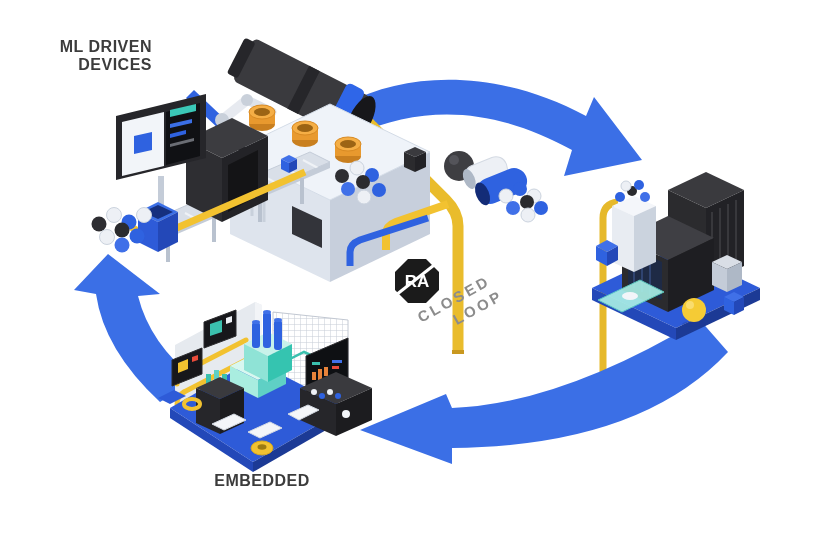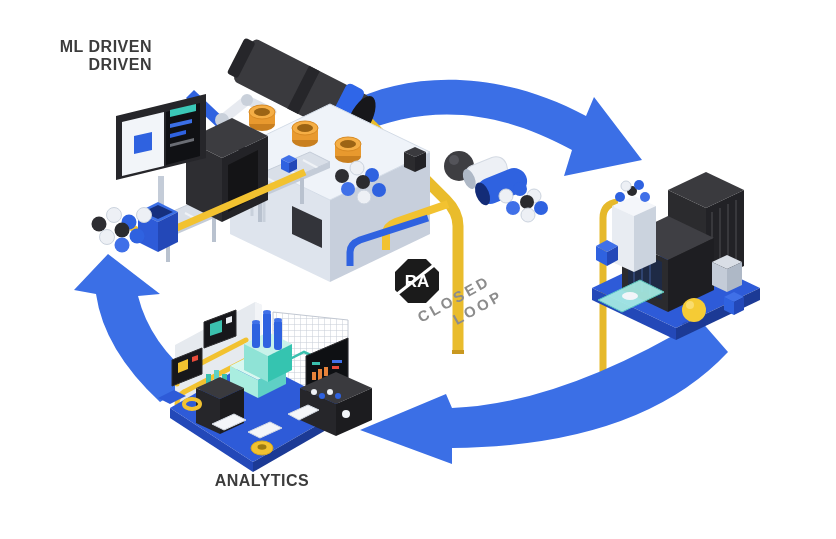--- a/index.html
+++ b/index.html
@@ -312,26 +312,26 @@
 
   <g>
     <polygon points="439,290 426,303 408,303 395,290 395,272 408,259 426,259 439,272" fill="#1B1B1B"></polygon>
     <line x1="396" y1="295" x2="438" y2="262" stroke="#FFFFFF" stroke-width="3"></line>
     <text x="417" y="287" text-anchor="middle" font-family="Liberation Sans, sans-serif" font-size="17" font-weight="bold" fill="#FFFFFF">RA</text>
   </g>
 </svg>
 
 <div class="label label-ml">
   <div class="line">ML DRIVEN</div>
-  <div class="line">DRIVEN</div>
+  <div class="line">DEVICES</div>
 </div>
 
 
 <div class="label label-embedded">
-  <div class="line">ANALYTICS</div>
+  <div class="line">EMBEDDED</div>
 </div>
 
 <div class="loop-text">
   <div class="line1">CLOSED</div>
   <div class="line2">LOOP</div>
 </div>
 
 </div>
 
 </body></html>

